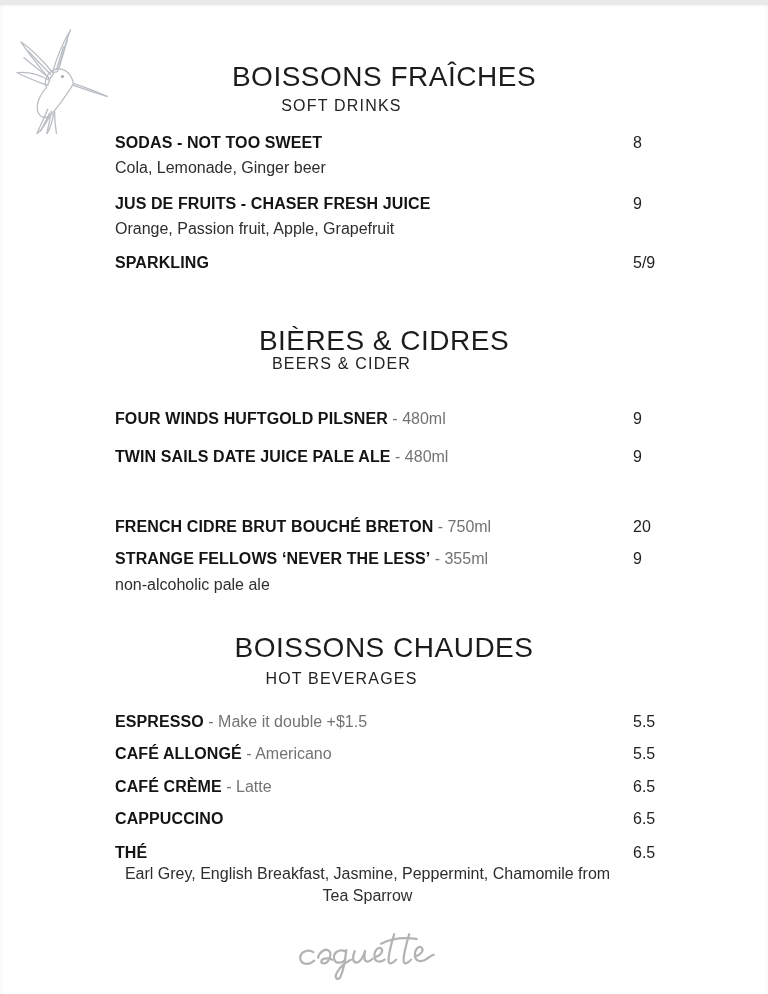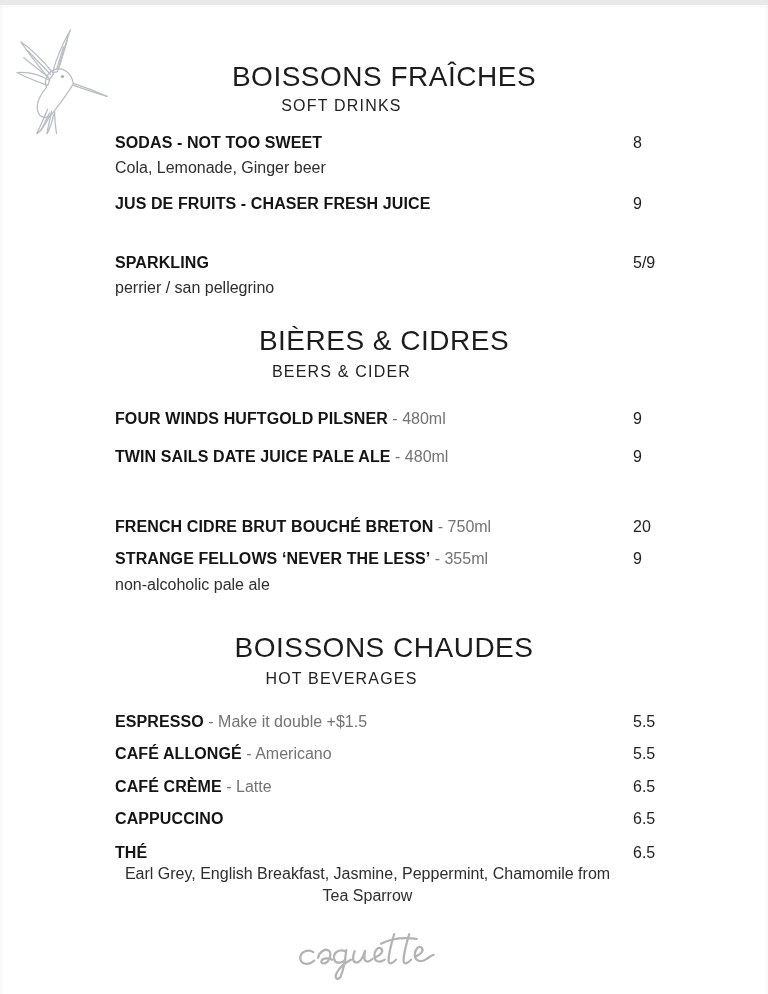--- a/index.html
+++ b/index.html
@@ -79,29 +79,29 @@
   <div class="row" style="top:128px">
     <span class="name-line"><span class="item-name">SODAS - NOT TOO SWEET</span><span class="item-detail"></span></span>
     <span class="price">8</span>
   </div>
   <div class="desc" style="top:152px">Cola, Lemonade, Ginger beer</div>
 
   <div class="row" style="top:189px">
     <span class="name-line"><span class="item-name">JUS DE FRUITS - CHASER FRESH JUICE</span><span class="item-detail"></span></span>
     <span class="price">9</span>
   </div>
+  <div class="desc" style="top:213px">Orange, Passion fruit, Apple, Grapefruit</div>
 
   <div class="row" style="top:248px">
     <span class="name-line"><span class="item-name">SPARKLING</span><span class="item-detail"></span></span>
     <span class="price">5/9</span>
   </div>
-  <div class="desc" style="top:272px">perrier / san pellegrino</div>
 
   <div class="section-title" style="top:320px">BIÈRES &amp; CIDRES</div>
-  <div class="section-subtitle" style="top:357px">BEERS &amp; CIDER</div>
+  <div class="section-subtitle" style="top:349px">BEERS &amp; CIDER</div>
 
   <div class="row" style="top:404px">
     <span class="name-line"><span class="item-name">FOUR WINDS HUFTGOLD PILSNER</span><span class="item-detail"> - 480ml</span></span>
     <span class="price">9</span>
   </div>
 
   <div class="row" style="top:442px">
     <span class="name-line"><span class="item-name">TWIN SAILS DATE JUICE PALE ALE</span><span class="item-detail"> - 480ml</span></span>
     <span class="price">9</span>
   </div>

